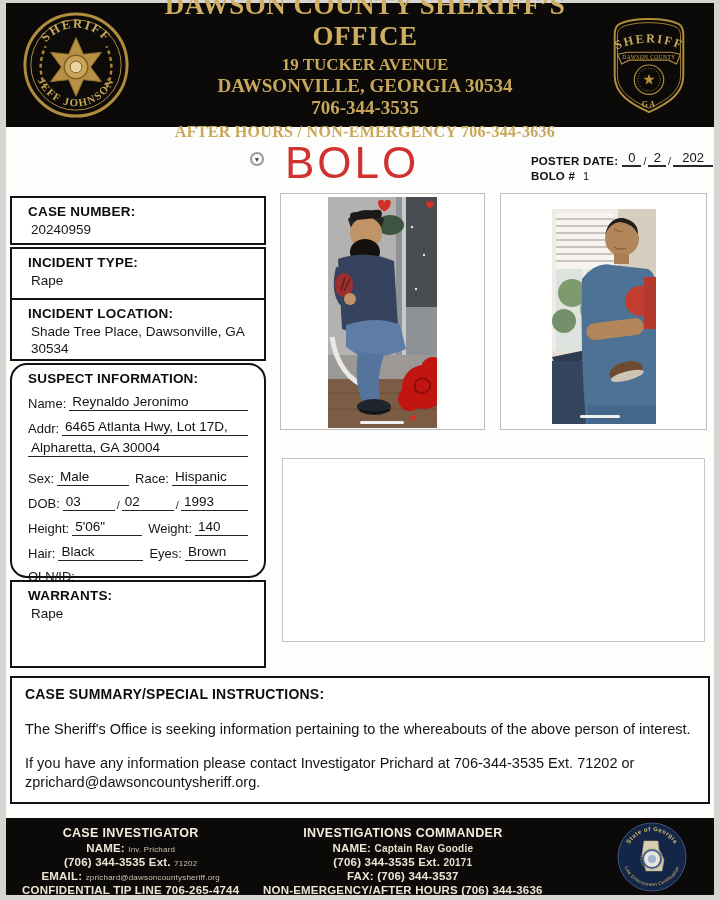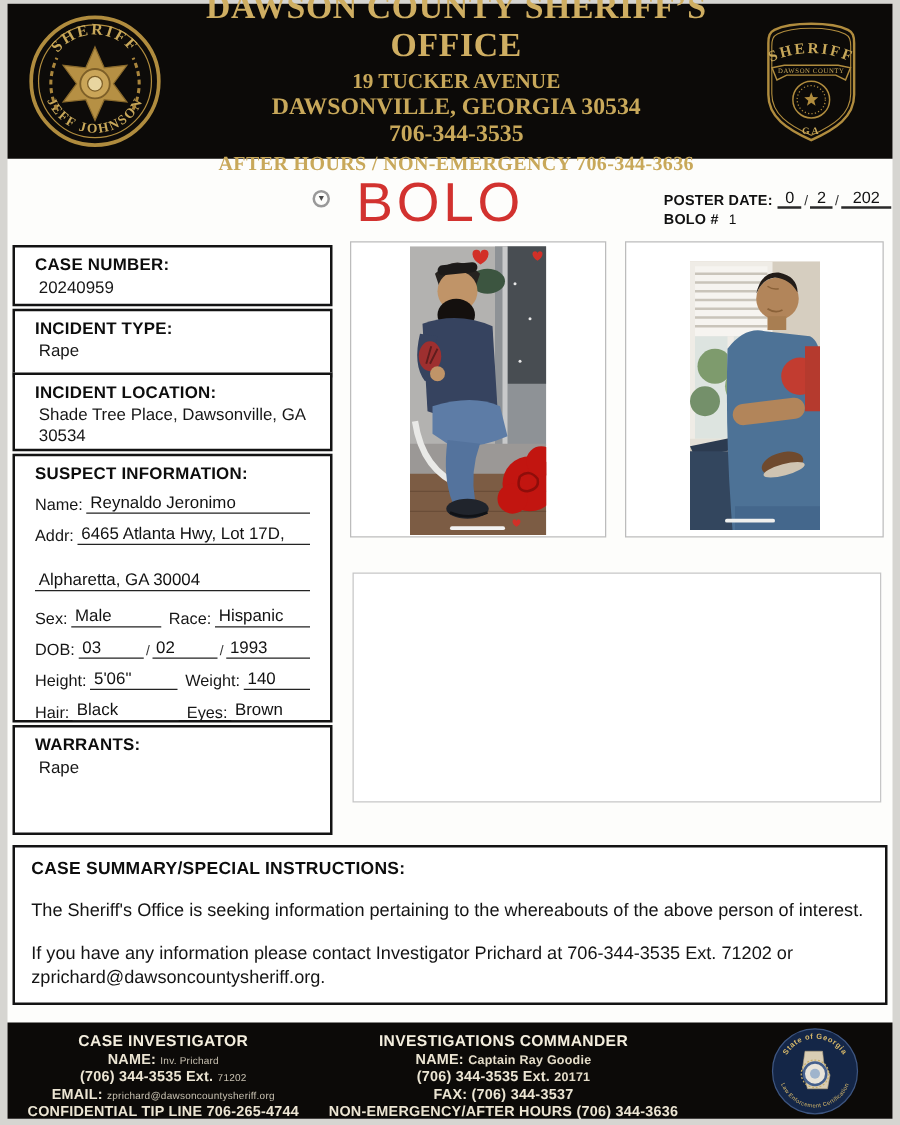--- a/index.html
+++ b/index.html
@@ -36,31 +36,31 @@
   .p-val { font-size:11px; padding-left:4px; }
 
   
   .fbox { position:absolute; left:10px; width:256px; border:2px solid #131313; background:#fff;
           padding:6px 16px; }
   .lbl { font-weight:bold; font-size:13.5px; color:#0d0d0d; letter-spacing:.2px; }
   .val { font-size:13.5px; color:#161616; margin-top:3px; padding-left:3px; line-height:1.25; }
   #box-case { top:196px; height:49px; }
   #box-type { top:247px; height:55px; }
   #box-loc  { top:298px; height:63px; }
-  #box-suspect { top:363px; height:215px; }
+  #box-suspect { top:363px; height:215px;border-radius:17px; }
   #box-warrants { top:580px; height:88px; }
 
   .srow { display:flex; align-items:flex-end; margin-top:8px; }
   .flabel { font-size:13px; color:#161616; white-space:nowrap; padding-right:3px; }
   .fval { border-bottom:1.5px solid #232323; font-size:13.5px; color:#111; padding:0 3px 1px; text-align:left; }
   .grow { flex:1; }
   .w75{width:72px}.w55{width:52px}.w70{width:70px}.w85{width:85px}
   .ml6{margin-left:6px}
   .mt12{margin-top:12px}
-  .mt4{margin-top:20px}
+  .mt4{margin-top:4px}
 
   
   .photo-box { position:absolute; top:193px; height:237px; background:#fff;
                border:1px solid #bcbcbc; display:flex; justify-content:center; overflow:hidden; }
   #pb1 { left:280px; width:205px; }
   #pb2 { left:500px; width:207px; }
   .empty-box { position:absolute; left:282px; top:458px; width:423px; height:184px;
                background:#fff; border:1px solid #c6c6c6; }
 
   

